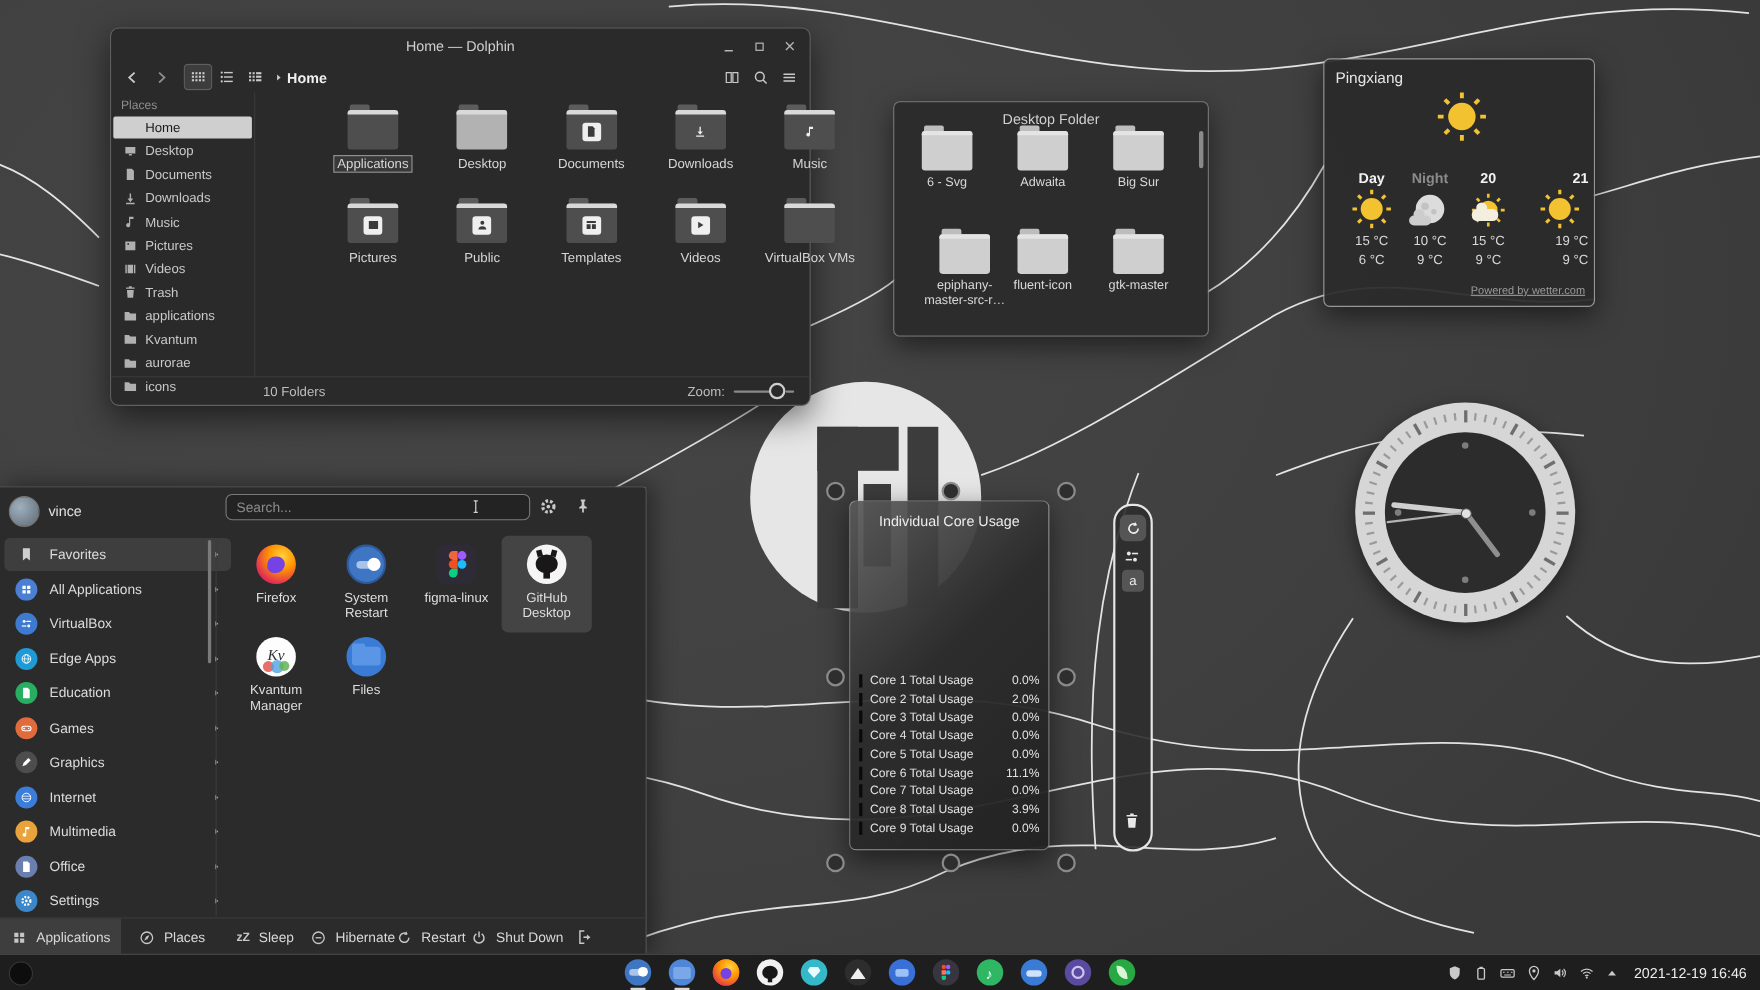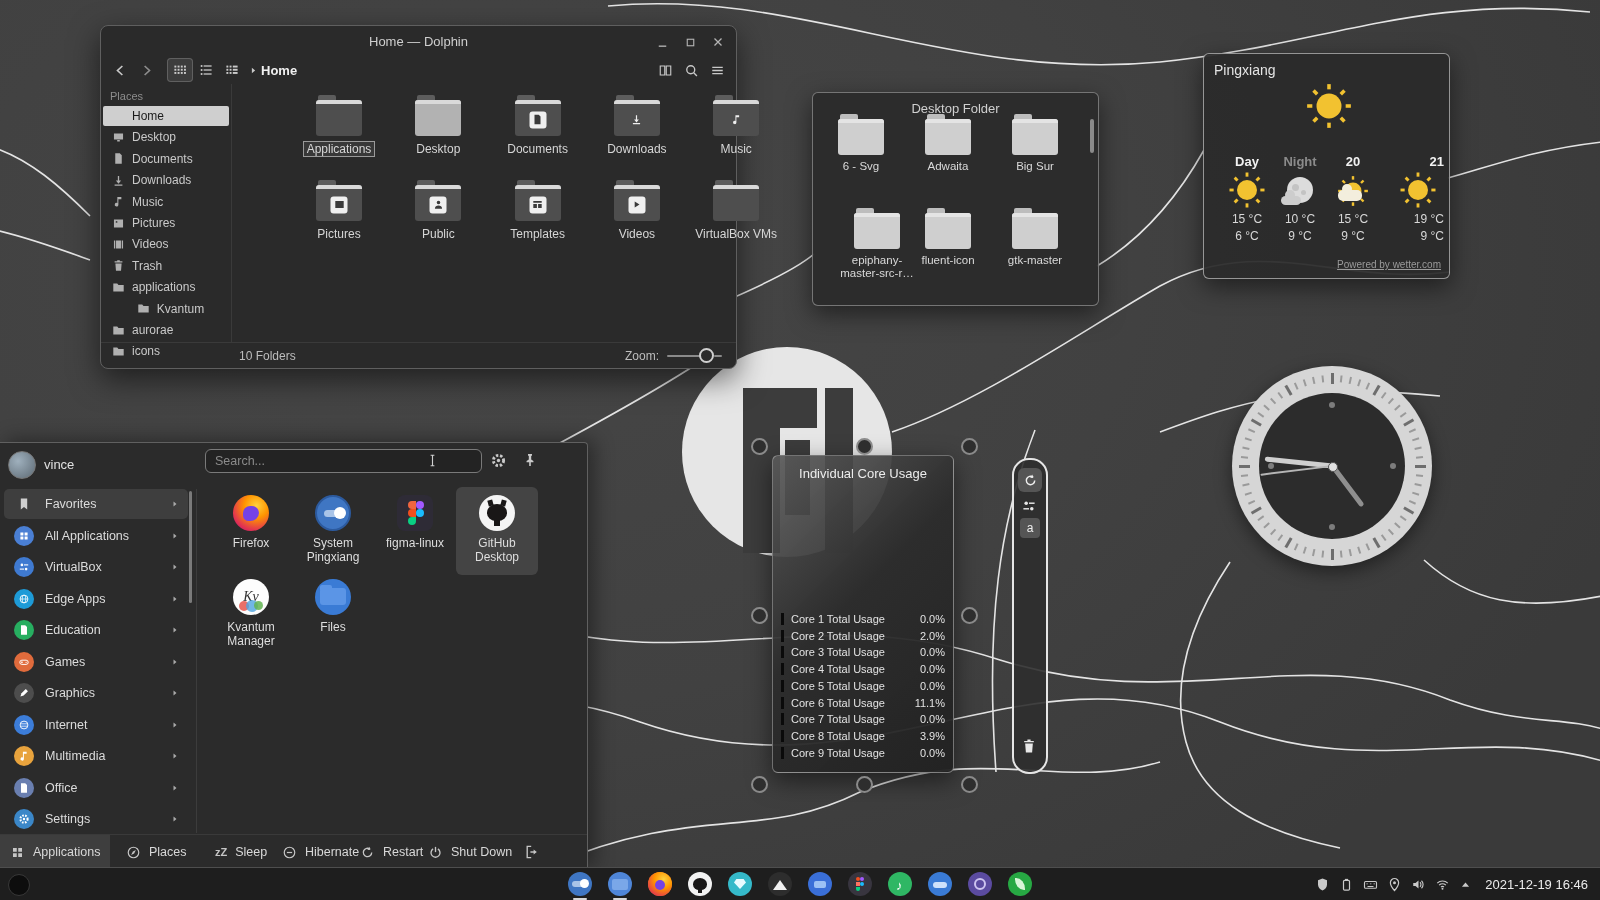--- a/index.html
+++ b/index.html
@@ -61,21 +61,21 @@
   .handle{position:absolute;width:13px;height:13px;border-radius:50%;background:#2e2e2e;border:2px solid #8a8a8a;cursor:pointer;}
   #editpill{position:absolute;border:2px solid #e6e6e6;border-radius:17px;background:rgba(46,46,46,.9);}
   .pillbtn{position:absolute;left:4px;width:24px;height:24px;border-radius:6px;background:#555;
     display:flex;align-items:center;justify-content:center;color:#eee;cursor:pointer;}
   
   #launcher{position:absolute;background:#2b2b2b;border-top:1px solid #606060;border-right:1px solid #606060;
     border-radius:0 4px 0 0;box-shadow:6px -2px 20px rgba(0,0,0,.4);padding-left:41px;}
   #l-search{position:absolute;background:#232323;border:1.5px solid #7a7a7a;border-radius:6px;color:#ddd;
     font-size:12.5px;padding:0 26px 0 9px;outline:none;font-family:"Liberation Sans",sans-serif;}
   #l-search::placeholder{color:#8b8b8b;}
-  .cat{position:absolute;left:4px;width:184px;height:30px;display:flex;align-items:center;gap:11px;
+  .cat{position:absolute;left:4px;width:206px;height:30px;display:flex;align-items:center;gap:11px;
     padding-left:10px;border-radius:5px;color:#dcdcdc;font-size:12.5px;cursor:pointer;box-sizing:border-box;}
   .cat.sel{background:#3e3e3e;}
   .catdot{width:20px;height:20px;border-radius:50%;display:flex;align-items:center;justify-content:center;color:#fff;flex:none;}
   .cat .arrow{margin-left:auto;margin-right:8px;color:#aaa;}
   .appcell{position:absolute;width:82px;height:88px;text-align:center;border-radius:6px;cursor:pointer;}
   .appcell.sel{background:#444;}
   .applabel{font-size:12px;color:#dedede;line-height:14px;margin-top:5px;}
   .appicon{width:36px;height:36px;border-radius:50%;margin:8px auto 0;position:relative;}
   .act{position:absolute;height:34px;display:flex;align-items:center;gap:8px;color:#d8d8d8;
     font-size:12.5px;cursor:pointer;padding:0 10px;}
@@ -315,21 +315,21 @@
           <span>Trash</span>
         </div>
         <div class="place" style="top: 193.2px;">
           <span class="icon">
             <svg class="icon" width="13" height="13" viewBox="0 0 20 20" fill="currentColor">
               <path d="M2 4h6l2 2h8v10H2z"></path>
             </svg>
           </span>
           <span>applications</span>
         </div>
-        <div class="place" style="top: 214.6px; justify-content: center;">
+        <div class="place" style="top: 214.6px;">
           <span class="icon">
             <svg class="icon" width="13" height="13" viewBox="0 0 20 20" fill="currentColor">
               <path d="M2 4h6l2 2h8v10H2z"></path>
             </svg>
           </span>
           <span>Kvantum</span>
         </div>
         <div class="place" style="top: 236px;">
           <span class="icon">
             <svg class="icon" width="13" height="13" viewBox="0 0 20 20" fill="currentColor">
@@ -887,21 +887,21 @@
           </div>
           <div class="applabel">Firefox</div>
         </div>
         <div class="appcell" style="left: 292px; top: 44px;">
           <div>
             <div class="appicon" style="background:#3f76c3;border:2px solid #2c5a9e;box-sizing:border-box;">
               <div style="position:absolute;left:7px;top:13px;width:18px;height:7px;border-radius:4px;background:#a9c4e8;"></div>
               <div style="position:absolute;left:17px;top:10px;width:12px;height:12px;border-radius:50%;background:#fff;"></div>
             </div>
           </div>
-          <div class="applabel">System Pingxiang</div>
+          <div class="applabel">System Restart</div>
         </div>
         <div class="appcell" style="left: 374px; top: 44px;">
           <div>
             <div class="appicon" style="background:#2e2b36;border-radius:8px;">
               <div style="position:absolute;left:11px;top:6px;width:8px;height:8px;border-radius:4px 0 0 4px;background:#f0653e;"></div>
               <div style="position:absolute;left:19px;top:6px;width:8px;height:8px;border-radius:50%;background:#a259ff;"></div>
               <div style="position:absolute;left:11px;top:14px;width:8px;height:8px;border-radius:4px 0 0 4px;background:#f24e1e;"></div>
               <div style="position:absolute;left:19px;top:14px;width:8px;height:8px;border-radius:50%;background:#1abcfe;"></div>
               <div style="position:absolute;left:11px;top:22px;width:8px;height:8px;border-radius:4px 0 4px 4px;background:#0acf83;"></div>
             </div>

